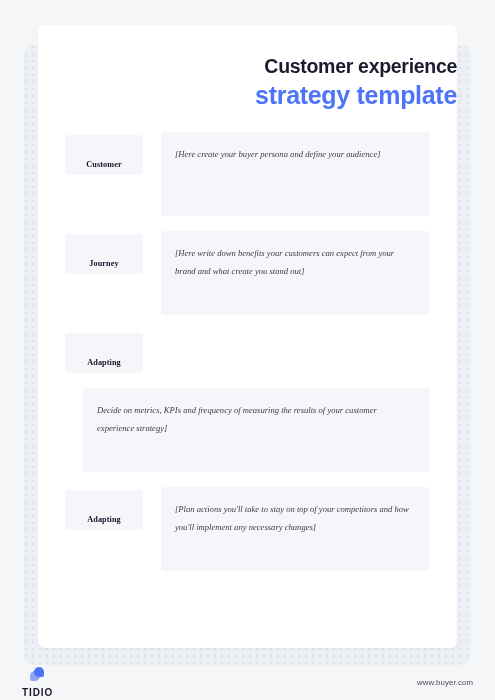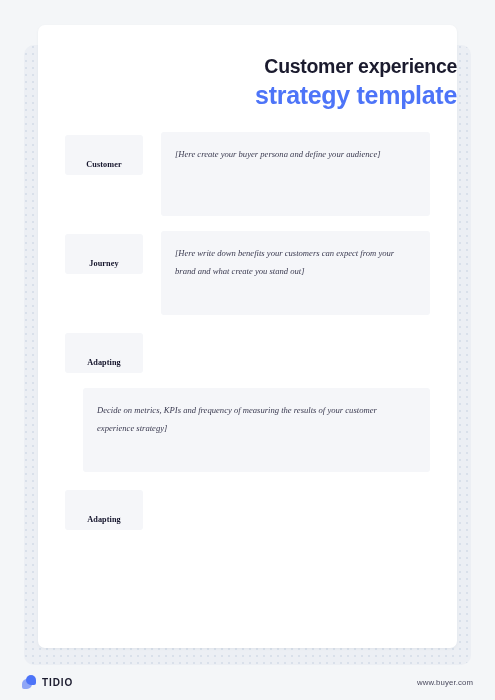--- a/index.html
+++ b/index.html
@@ -120,20 +120,21 @@
     height: 35px;
     display: flex;
     align-items: center;
     justify-content: space-between;
     padding: 0 22px;
   }
   #footer-brand {
     display: flex;
     align-items: center;
     gap: 5px;
+    flex-direction: column;
   }
   #tidio-logo-icon {
     width: 15px;
     height: 15px;
     position: relative;
     display: inline-block;
   }
   #tidio-logo-icon .blob-back {
     position: absolute;
     left: 0;
@@ -204,20 +205,23 @@
 
     <div class="row">
       <div class="row-answer-box">
         <span class="row-answer-text">Decide on metrics, KPIs and frequency of measuring the results of your customer experience strategy]</span>
       </div>
     </div>
 
     <div class="row">
       <div class="row-label-box">
         <span class="row-label-text">Adapting</span>
+      </div>
+      <div class="row-answer-box">
+        <span class="row-answer-text">[Plan actions you'll take to stay on top of your competitors and how you'll implement any necessary changes]</span>
       </div>
     </div>
 
   </div>
 </div>
 
 <div id="footer">
   <div id="footer-brand">
     <span id="tidio-logo-icon">
       <span class="blob-back"></span>

